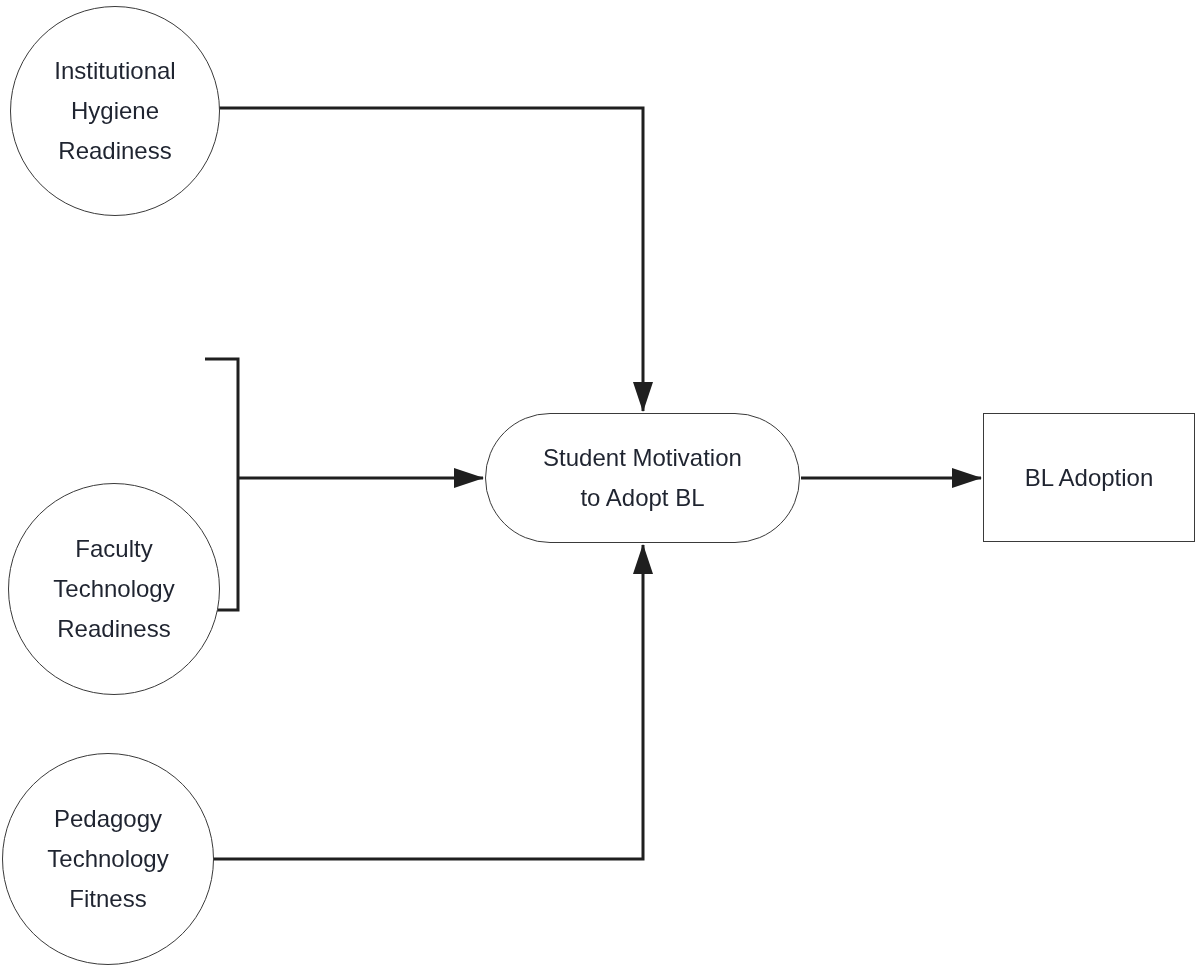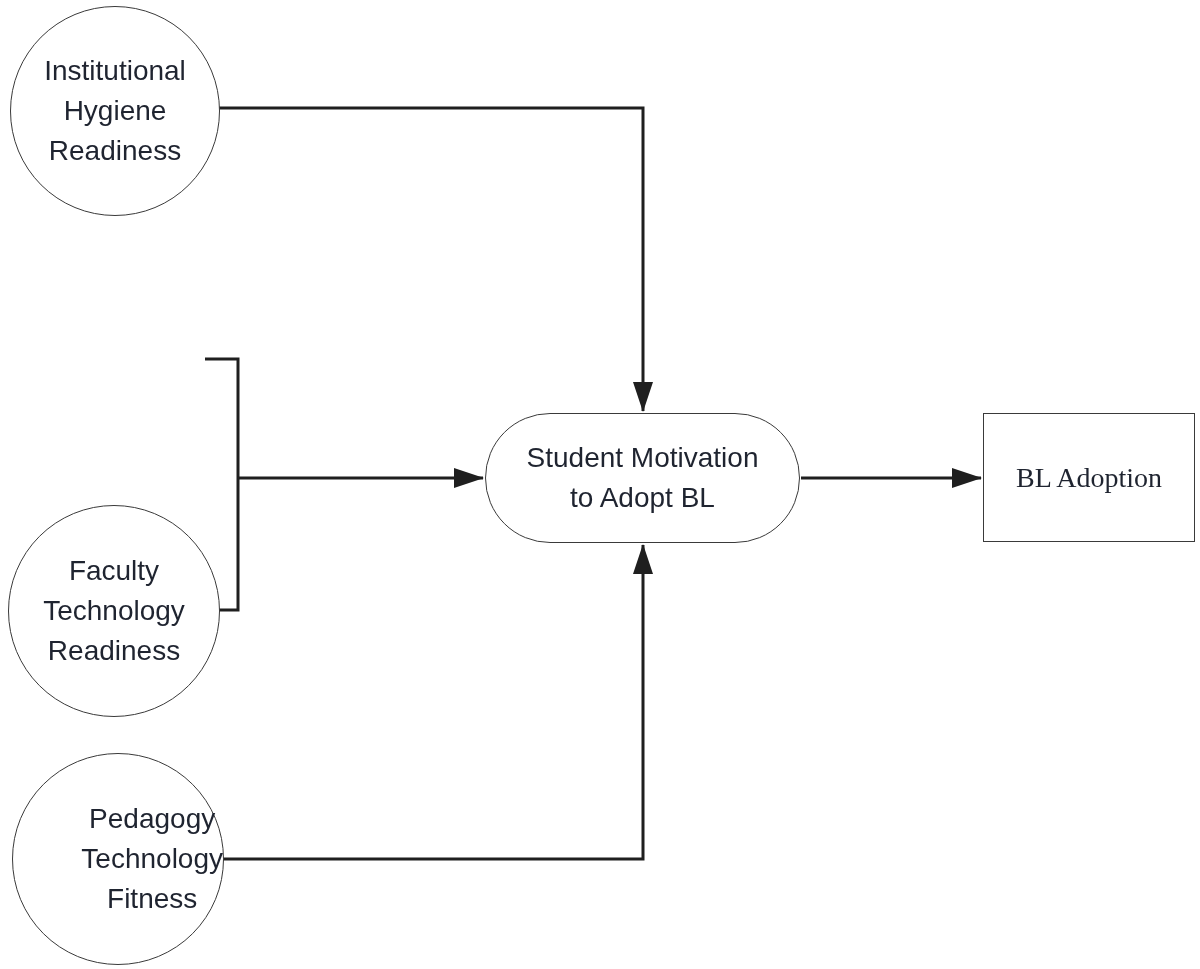--- a/index.html
+++ b/index.html
@@ -35,37 +35,37 @@
     background: #ffffff;
     border: 1.5px solid #3a3a3a;
     display: flex;
     align-items: center;
     justify-content: center;
     text-align: center;
     box-sizing: border-box;
   }
   .node .label {
     white-space: pre-line;
-    font-size: 28px;
+    font-size: 24px;
     line-height: 40px;
     color: #1f2430;
   }
   .circle { border-radius: 50%; }
 
   .c1 { left: 10px;  top: 6px;   width: 210px; height: 210px; }
   .c2 { left: 11px;  top: 253px; width: 212px; height: 212px; }
-  .c3 { left: 8px;   top: 505px; width: 212px; height: 212px; }
-  .c4 { left: 12px;   top: 753px; width: 212px; height: 212px; justify-content: flex-end; }
+  .c3 { left: 8px;   top: 483px; width: 212px; height: 212px; }
+  .c4 { left: 2px;   top: 753px; width: 212px; height: 212px; }
 
   .stadium {
     left: 485px; top: 413px; width: 315px; height: 130px;
     border-radius: 65px;
   }
   .rect {
-    left: 983px; top: 413px; width: 212px; height: 129px; font-family: Liberation Serif, serif;
+    left: 983px; top: 413px; width: 212px; height: 129px;
   }
 </style>
 </head>
 <body>
 
 <div class="canvas">
 
   <svg class="connectors" viewBox="0 0 1200 969" xmlns="http://www.w3.org/2000/svg">
     <defs>
       <marker id="arrow" viewBox="0 0 30 20" refX="29" refY="10" markerWidth="30" markerHeight="20" markerUnits="userSpaceOnUse" orient="auto">

